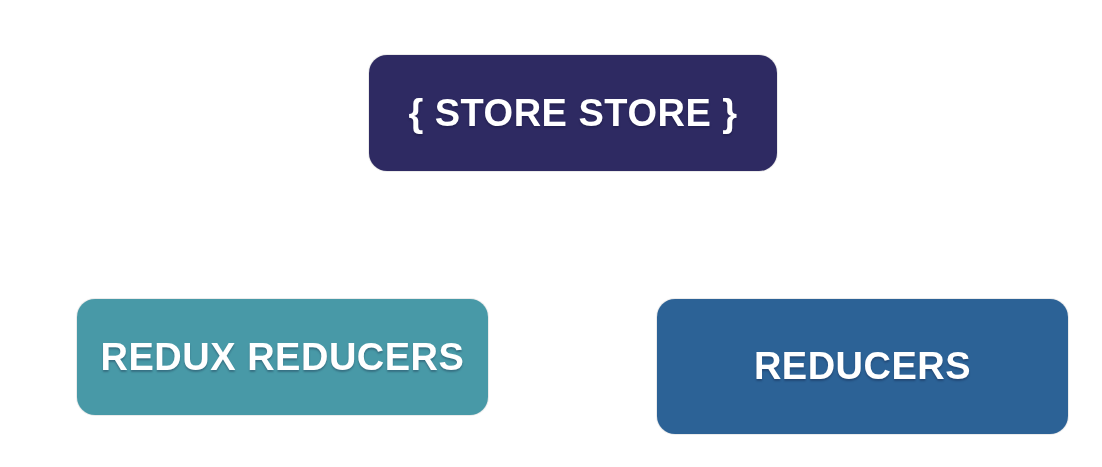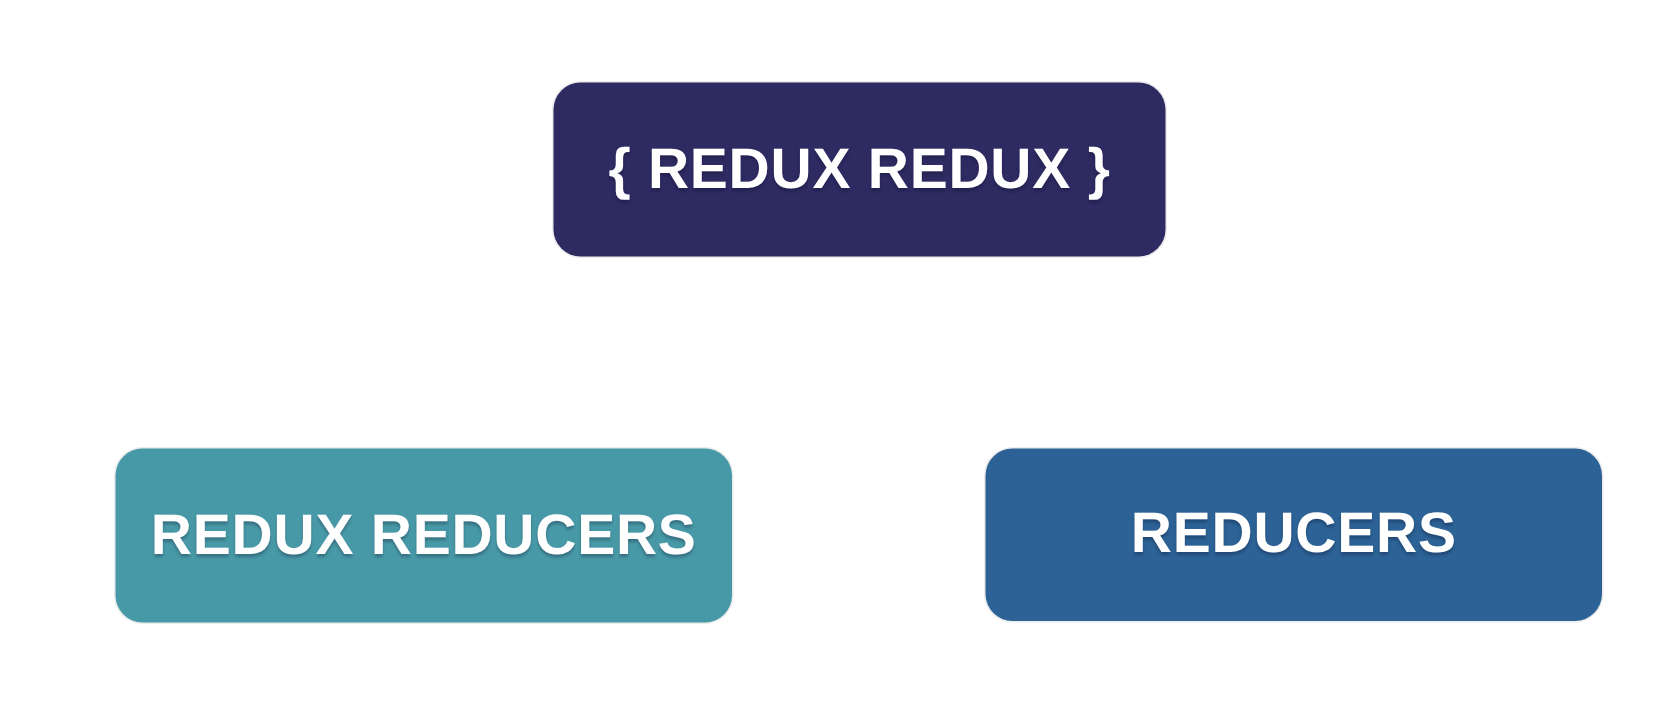--- a/index.html
+++ b/index.html
@@ -41,30 +41,30 @@
   .node-actions {
     left: 77px;
     top: 299px;
     width: 411px;
     height: 116px;
   }
   .node-reducers {
     left: 657px;
     top: 299px;
     width: 411px;
-    height: 115px;
+    height: 135px;
   }
 </style>
 </head>
 <body>
 
 <div class="stage">
 
   <div class="node node-store" style="background-color: rgb(46, 42, 98);">
-    <span>{ REDUX REDUX }</span>
+    <span>{ STORE STORE }</span>
   </div>
 
   <div class="node node-actions" style="background-color: rgb(72, 153, 167);">
     <span>REDUX REDUCERS</span>
   </div>
 
   <div class="node node-reducers" style="background-color: rgb(44, 98, 150);">
     <span>REDUCERS</span>
   </div>
 

